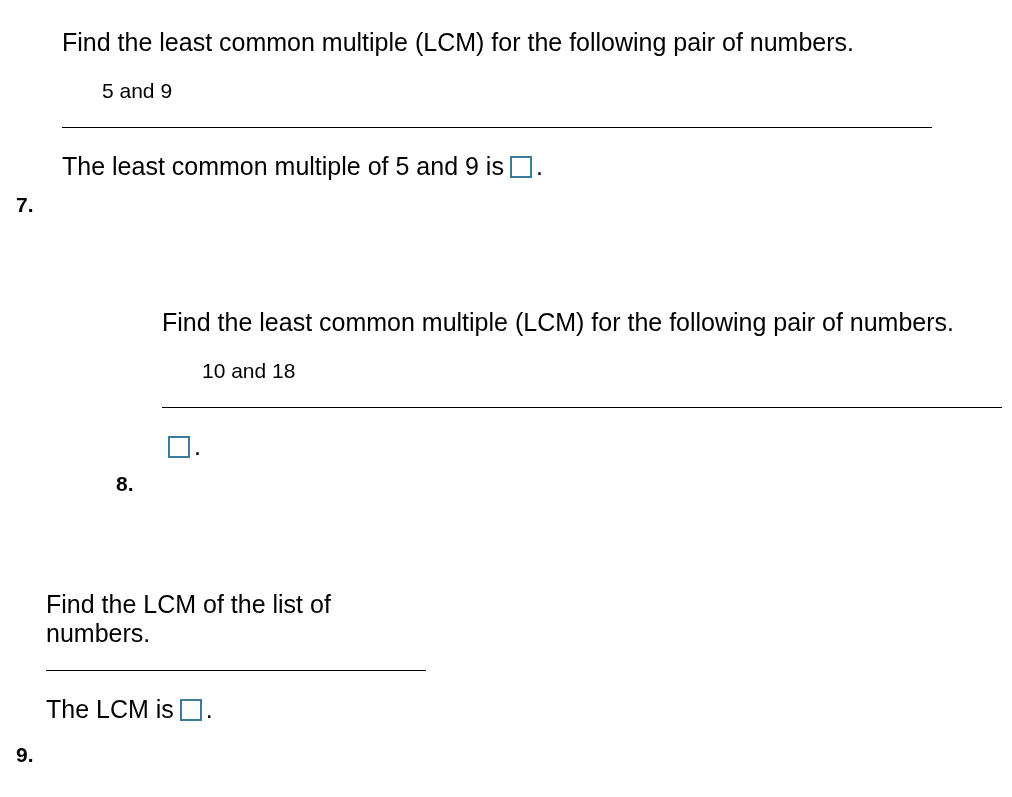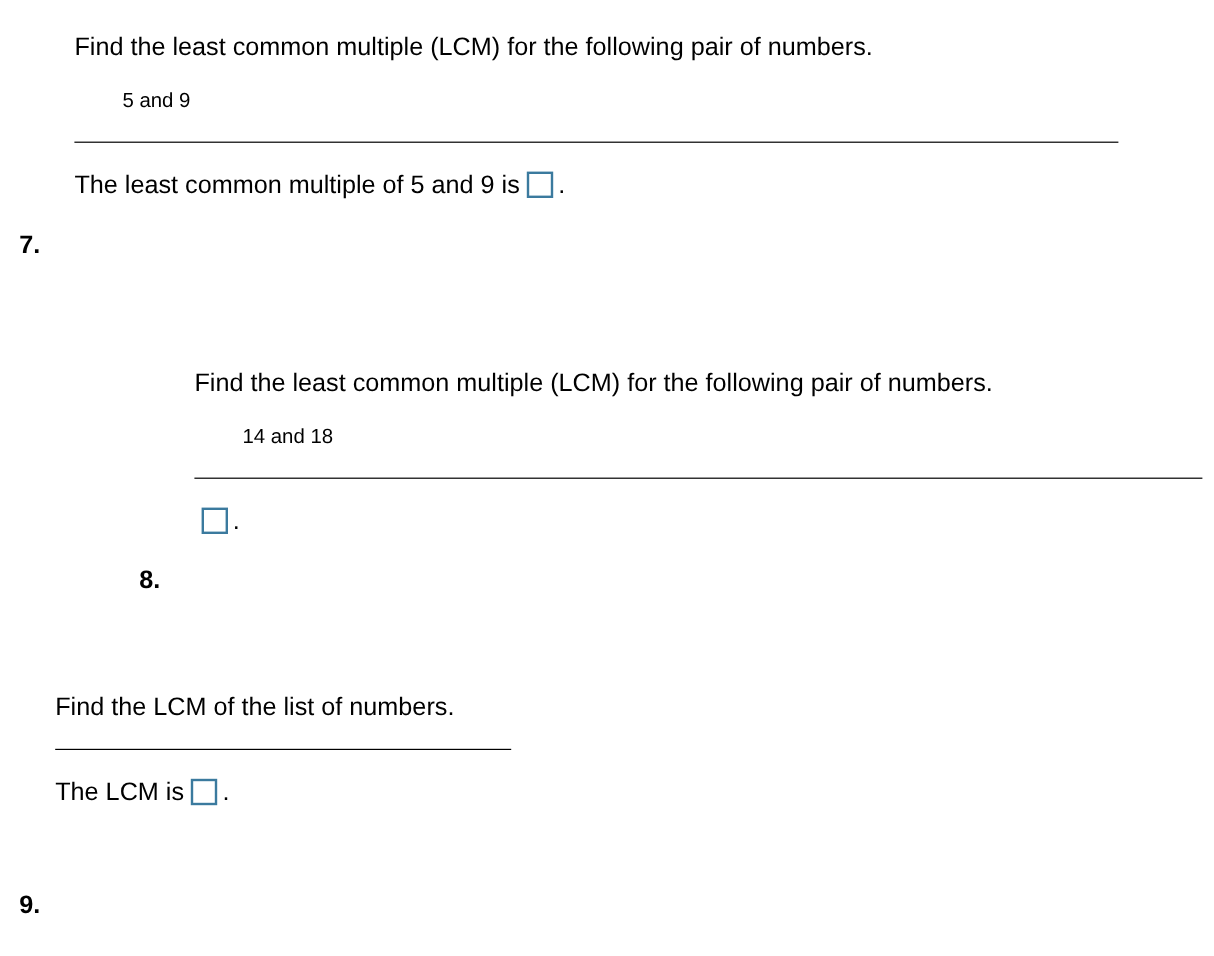--- a/index.html
+++ b/index.html
@@ -58,41 +58,41 @@
       top: 0;
       width: 870px;
     }
     .c8 {
       left: 46px;
       top: 0;
       width: 840px;
     }
     .c9 {
       left: 30px;
-      top: 0;
+      top: 12px;
       width: 380px;
     }
     .instruction {
-      font-size: 21px;
+      font-size: 25px;
       margin-bottom: 22px;
     }
     .numbers-line {
-      font-size: 17px;
+      font-size: 21px;
       margin-left: 40px;
       margin-bottom: 24px;
     }
     .divider {
       border: none;
       border-top: 1px solid #000000;
       margin-bottom: 20px;
     }
     .answer-line {
-      font-size: 21px;
+      font-size: 25px;
       display: flex;
-      align-items: flex-start;
+      align-items: center;
       flex-wrap: wrap;
       margin-top: 24px;
     }
     .answer-box {
       display: inline-block;
       width: 22px;
       height: 22px;
       border: 2px solid #3b7a9e;
       margin: 0 4px 0 6px;
       vertical-align: middle;
@@ -112,21 +112,21 @@
       <span class="answer-box"></span>
       <span>.</span>
     </div>
   </div>
 </div>
 
 <div class="problem problem-8">
   <div class="number n8">8.</div>
   <div class="content c8">
     <div class="instruction">Find the least common multiple (LCM) for the following pair of numbers.</div>
-    <div class="numbers-line">14 and 18</div>
+    <div class="numbers-line">10 and 18</div>
     <hr class="divider">
     <div class="answer-line">
       <span class="answer-box"></span>
       <span>.</span>
     </div>
   </div>
 </div>
 
 <div class="problem problem-9">
   <div class="number n9">9.</div>

